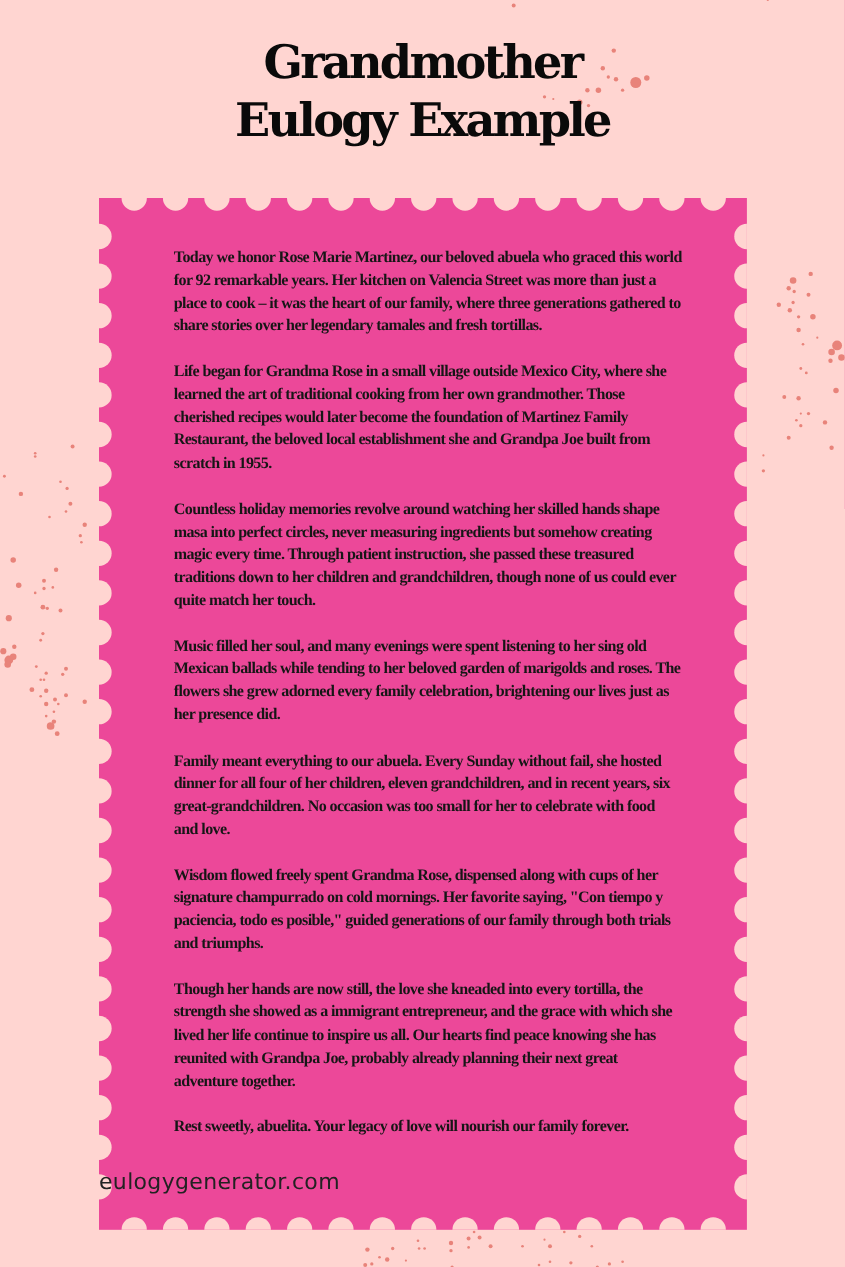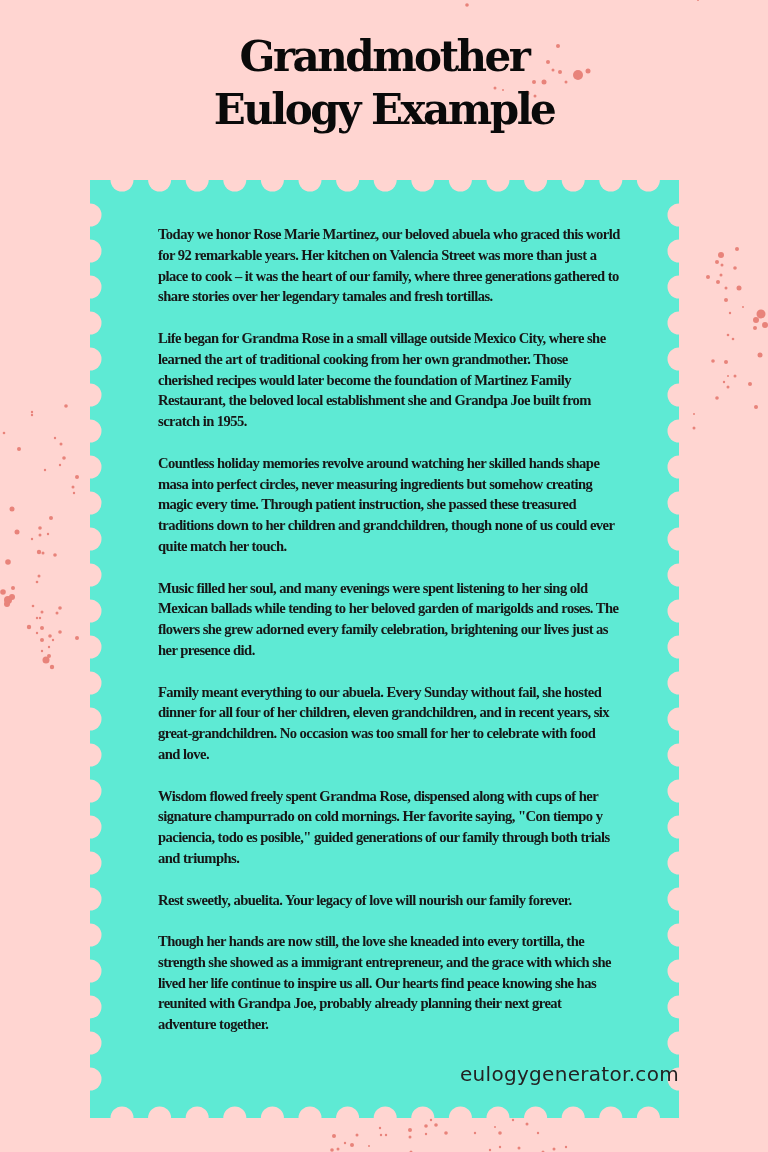--- a/index.html
+++ b/index.html
@@ -33,21 +33,21 @@
       color: #0a0a0a;
       margin: 0;
     }
     .title span { display: block; }
     .card {
       position: absolute;
       left: 90px;
       top: 180px;
       width: 589px;
       height: 938px;
-      background: #5eead4;
+      background: #ec4899;
     }
     .scallops {
       position: absolute;
       inset: 0;
       pointer-events: none;
     }
     .body-text {
       position: absolute;
       left: 68px;
       top: 44px;
@@ -60,21 +60,21 @@
       color: #161616;
     }
     .body-text p {
       margin: 0 0 20.8px 0;
     }
     .footer-url {
       position: absolute;
       left: 0;
       right: 0;
       top: 882px;
-      text-align: right;
+      text-align: left;
       font-family: "DejaVu Sans", sans-serif;
       font-size: 20px;
       letter-spacing: 0.3px;
       color: #222222;
     }
   </style>
 </head>
 <body>
 
 <svg class="splatter" width="768" height="1152" viewBox="0 0 768 1152">
@@ -305,18 +305,18 @@
       </g>
   </svg>
 
   <div class="body-text">
     <p>Today we honor Rose Marie Martinez, our beloved abuela who graced this world for 92 remarkable years. Her kitchen on Valencia Street was more than just a place to cook – it was the heart of our family, where three generations gathered to share stories over her legendary tamales and fresh tortillas.</p>
     <p>Life began for Grandma Rose in a small village outside Mexico City, where she learned the art of traditional cooking from her own grandmother. Those cherished recipes would later become the foundation of Martinez Family Restaurant, the beloved local establishment she and Grandpa Joe built from scratch in 1955.</p>
     <p>Countless holiday memories revolve around watching her skilled hands shape masa into perfect circles, never measuring ingredients but somehow creating magic every time. Through patient instruction, she passed these treasured traditions down to her children and grandchildren, though none of us could ever quite match her touch.</p>
     <p>Music filled her soul, and many evenings were spent listening to her sing old Mexican ballads while tending to her beloved garden of marigolds and roses. The flowers she grew adorned every family celebration, brightening our lives just as her presence did.</p>
     <p>Family meant everything to our abuela. Every Sunday without fail, she hosted dinner for all four of her children, eleven grandchildren, and in recent years, six great-grandchildren. No occasion was too small for her to celebrate with food and love.</p>
     <p>Wisdom flowed freely spent Grandma Rose, dispensed along with cups of her signature champurrado on cold mornings. Her favorite saying, "Con tiempo y paciencia, todo es posible," guided generations of our family through both trials and triumphs.</p>
+    <p>Though her hands are now still, the love she kneaded into every tortilla, the strength she showed as a immigrant entrepreneur, and the grace with which she lived her life continue to inspire us all. Our hearts find peace knowing she has reunited with Grandpa Joe, probably already planning their next great adventure together.</p>
     <p>Rest sweetly, abuelita. Your legacy of love will nourish our family forever.</p>
-    <p>Though her hands are now still, the love she kneaded into every tortilla, the strength she showed as a immigrant entrepreneur, and the grace with which she lived her life continue to inspire us all. Our hearts find peace knowing she has reunited with Grandpa Joe, probably already planning their next great adventure together.</p>
   </div>
 
   <div class="footer-url">eulogygenerator.com</div>
 </div>
 
 </body></html>

